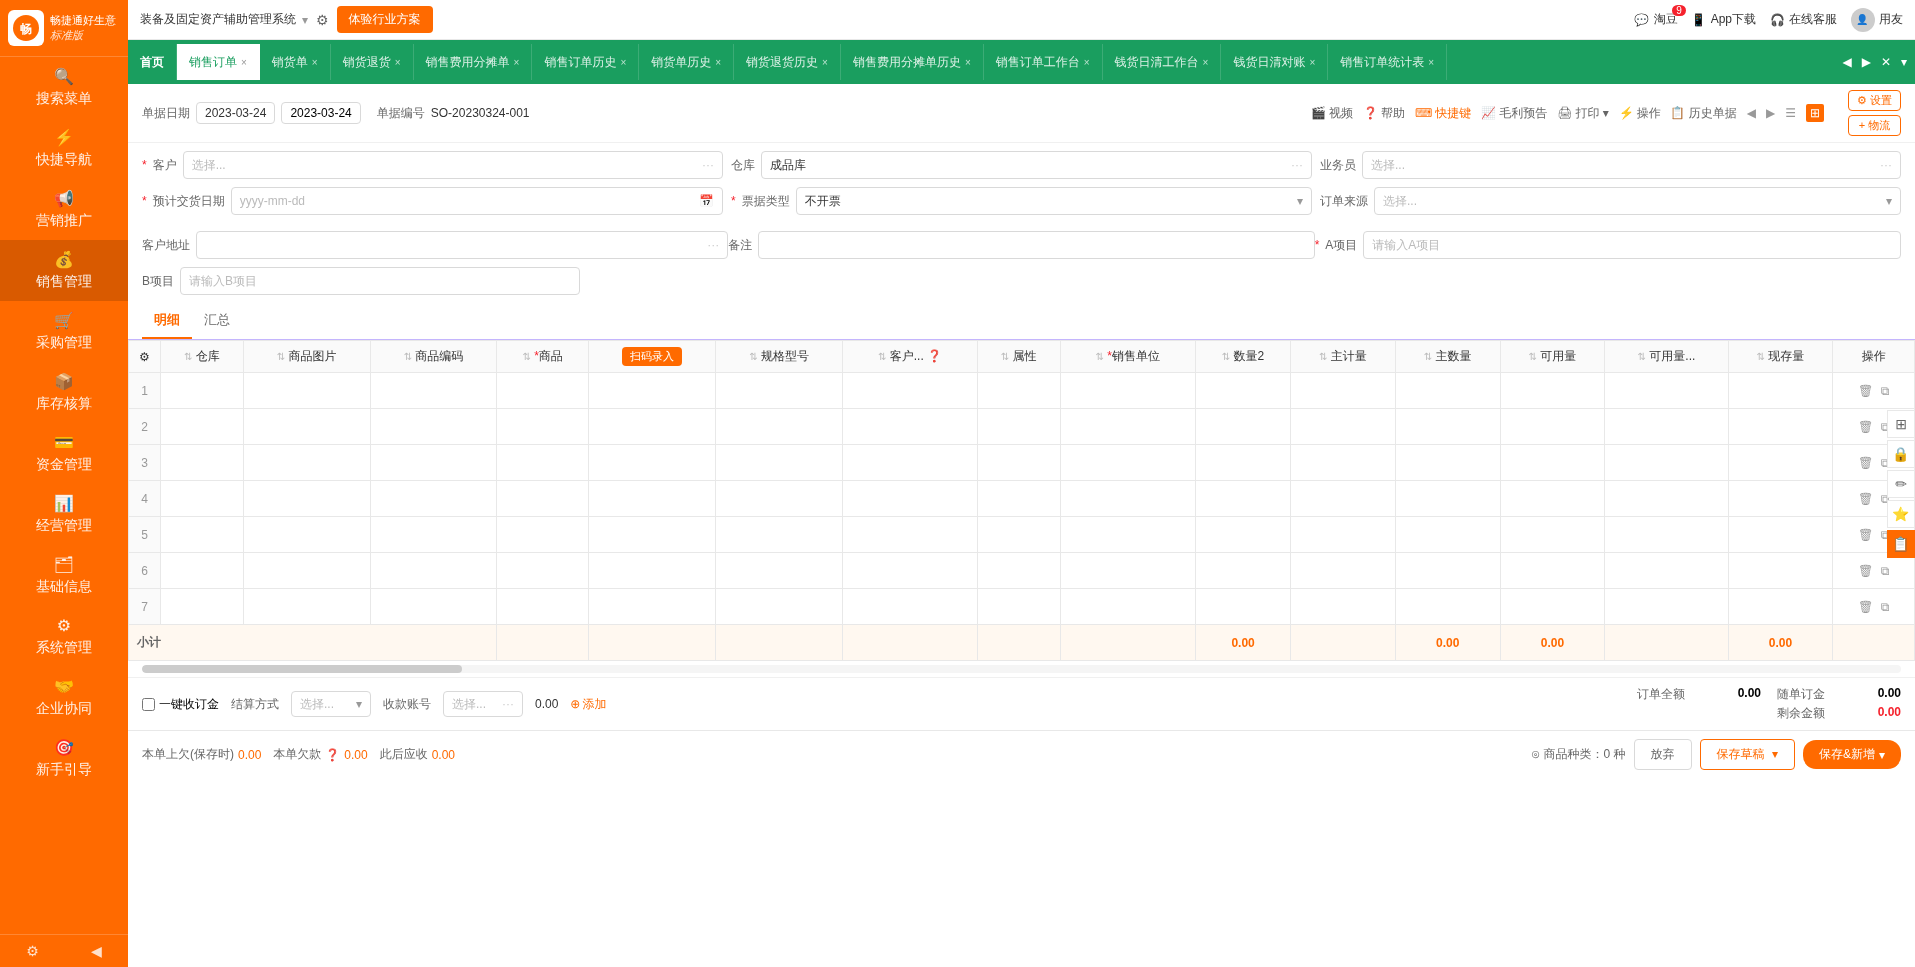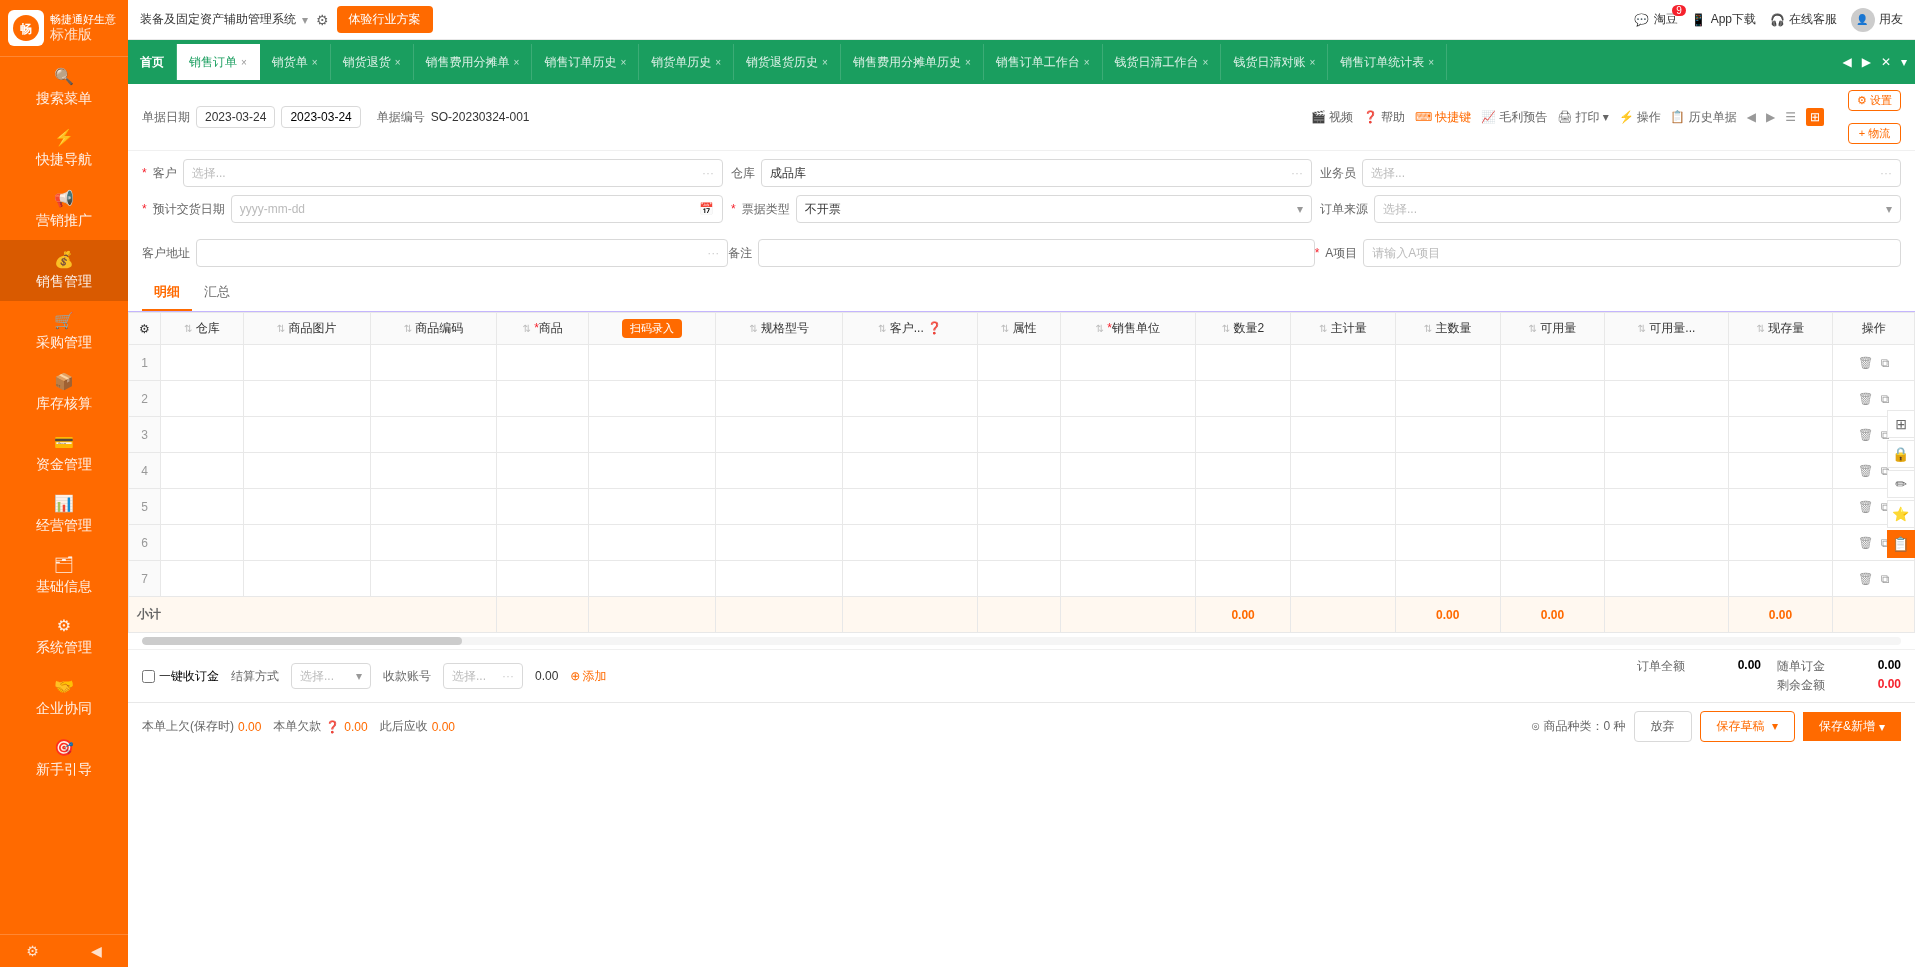--- a/index.html
+++ b/index.html
@@ -4,21 +4,21 @@
   <style>
     * { box-sizing: border-box; margin: 0; padding: 0; font-family: 'Microsoft YaHei', Arial, sans-serif; font-size: 12px; }
     body { background: #f0f2f5; display: flex; height: 967px; overflow: hidden; }
 
     
     .sidebar { width: 128px; background: #ff6a00; display: flex; flex-direction: column; align-items: center; padding-top: 0; flex-shrink: 0; }
     .sidebar-logo { width: 100%; background: #ff6a00; padding: 10px 8px; display: flex; align-items: center; gap: 6px; border-bottom: 1px solid rgba(255,255,255,0.2); }
     .logo-icon { width: 36px; height: 36px; background: #fff; border-radius: 6px; display: flex; align-items: center; justify-content: center; }
     .logo-icon svg { width: 28px; height: 28px; }
     .logo-text { color: #fff; font-size: 11px; line-height: 1.3; }
-    .logo-sub { color: rgba(255,255,255,0.8); font-size: 14px; }
+    .logo-sub { color: rgba(255,255,255,0.8); font-size: 11px; font-style: italic; }
 
     .sidebar-nav { width: 100%; flex: 1; overflow-y: auto; }
     .sidebar-item { width: 100%; display: flex; flex-direction: column; align-items: center; padding: 10px 4px; color: rgba(255,255,255,0.9); cursor: pointer; gap: 4px; }
     .sidebar-item.active { background: rgba(0,0,0,0.15); }
     .sidebar-item .s-icon { font-size: 16px; }
     .sidebar-item .s-label { font-size: 14px; text-align: center; }
 
     .sidebar-bottom { width: 100%; padding: 8px 0; display: flex; justify-content: space-around; align-items: center; border-top: 1px solid rgba(255,255,255,0.2); }
     .sidebar-bottom-btn { color: rgba(255,255,255,0.8); cursor: pointer; font-size: 14px; }
 
@@ -71,21 +71,21 @@
     
     .subtotal-row td { background: #fff8f0; font-weight: bold; color: #ff6a00; }
 
     
     .status-bar { display: flex; align-items: center; gap: 12px; padding: 8px 14px; border-top: 1px solid #e8e8e8; background: #fff; flex-shrink: 0; }
     .status-item { display: flex; align-items: center; gap: 4px; color: #666; }
     .status-value { color: #ff6a00; }
     .status-right { margin-left: auto; display: flex; align-items: center; gap: 8px; }
     .btn-discard { border: 1px solid #d9d9d9; background: #fff; color: #666; border-radius: 4px; padding: 6px 16px; cursor: pointer; }
     .btn-save-draft { border: 1px solid #ff6a00; background: #fff; color: #ff6a00; border-radius: 4px; padding: 6px 16px; cursor: pointer; }
-    .btn-save-new { background: #ff6a00; color: #fff; border: none; border-radius: 0; padding: 6px 16px; cursor: pointer; display: flex; align-items: center; gap: 4px; }
+    .btn-save-new { background: #ff6a00; color: #fff; border: none; border-radius: 13px; padding: 6px 16px; cursor: pointer; display: flex; align-items: center; gap: 4px; }
 
     
     .right-float { position: fixed; right: 0; top: 50%; transform: translateY(-50%); display: flex; flex-direction: column; gap: 2px; z-index: 100; }
     .float-btn { width: 28px; height: 28px; background: #fff; border: 1px solid #e8e8e8; display: flex; align-items: center; justify-content: center; cursor: pointer; color: #666; font-size: 14px; }
     .float-btn.orange { background: #ff6a00; color: #fff; border-color: #ff6a00; }
 
     .scrollbar-area { height: 8px; background: #f5f5f5; margin: 0 14px; border-radius: 4px; overflow: hidden; }
     .scrollbar-thumb { height: 8px; width: 320px; background: #ccc; border-radius: 4px; }
     .field-item { display: flex; align-items: center; gap: 6px; }
     .field-input { flex: 1; border: 1px solid #d9d9d9; border-radius: 4px; height: 28px; padding: 4px 8px; color: #bbb; font-size: 12px; display: flex; align-items: center; gap: 4px; }
@@ -271,21 +271,21 @@
         <span class="header-btn orange">⌨ <span>快捷键</span></span>
         <span class="header-btn">📈 <span>毛利预告</span></span>
         <span class="header-btn">🖨 <span>打印 ▾</span></span>
         <span class="header-btn">⚡ <span>操作</span></span>
         <span class="header-btn">📋 <span>历史单据</span></span>
         <span style="color:#999; cursor:pointer;">◀</span>
         <span style="color:#999; cursor:pointer;">▶</span>
         <span style="color:#999; cursor:pointer;">☰</span>
         <span style="background:#ff6a00; color:#fff; padding:2px 4px; border-radius:2px; cursor:pointer;">⊞</span>
       </div>
-      <div style="display:flex; flex-direction:column; gap:12px; margin-left:8px;">
+      <div style="display:flex; flex-direction:column; gap:4px; margin-left:8px;">
         <button style="background:#fff; border:1px solid #ff6a00; color:#ff6a00; border-radius:4px; padding:2px 8px; cursor:pointer; font-size:11px;">⚙ 设置</button>
         <button style="background:#fff; border:1px solid #ff6a00; color:#ff6a00; border-radius:4px; padding:2px 8px; cursor:pointer; font-size:11px;">+ 物流</button>
       </div>
     </div>
 
     <div style="display:grid; grid-template-columns:1fr 1fr 1fr; gap:8px; padding:8px 14px;">
       <div class="field-item">
         <span style="color:#f5222d;">*</span>
         <span class="form-label">客户</span>
         <div class="field-input" style="flex:1; justify-content:space-between;">
@@ -349,20 +349,26 @@
       </div>
       <div class="field-item">
         <span style="color:#f5222d;">*</span>
         <span class="form-label">A项目</span>
         <div class="field-input" style="flex:1;">
           <span style="color:#bbb;">请输入A项目</span>
         </div>
       </div>
     </div>
 
+    <div style="padding:0 14px 8px; display:flex; align-items:center; gap:6px;">
+      <span class="form-label">B项目</span>
+      <div class="field-input" style="max-width:400px;">
+        <span style="color:#bbb;">请输入B项目</span>
+      </div>
+    </div>
 
     <div class="detail-tabs">
       <div class="detail-tab active">明细</div>
       <div class="detail-tab">汇总</div>
     </div>
 
     <div class="table-wrap">
       <table>
         <thead>
           <tr>

